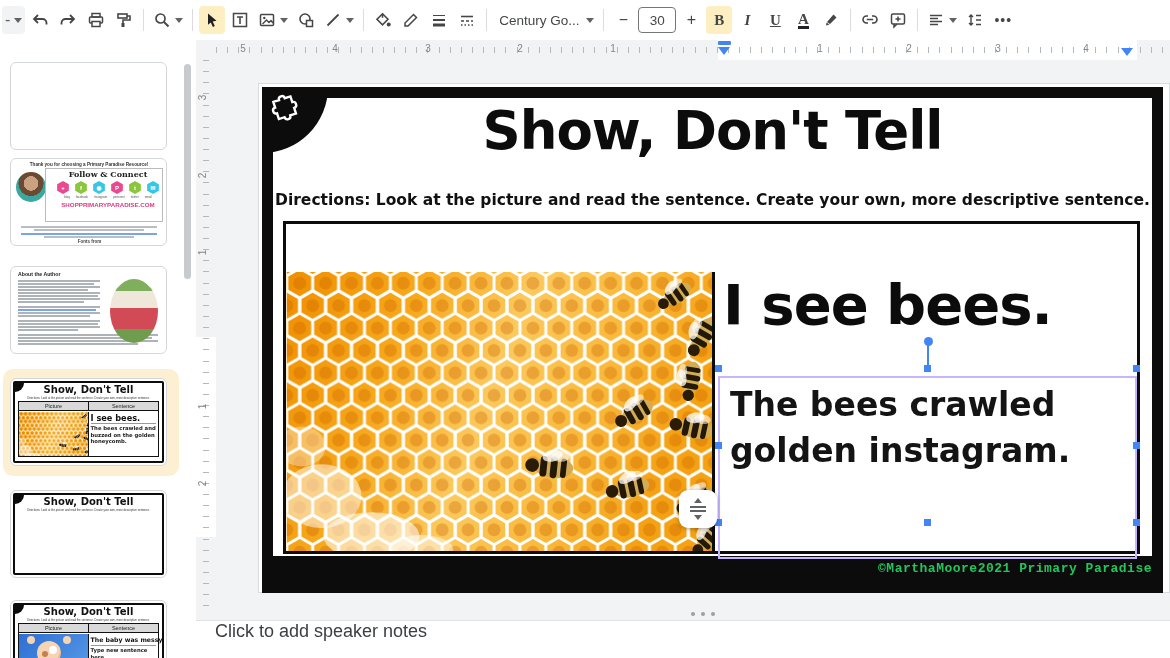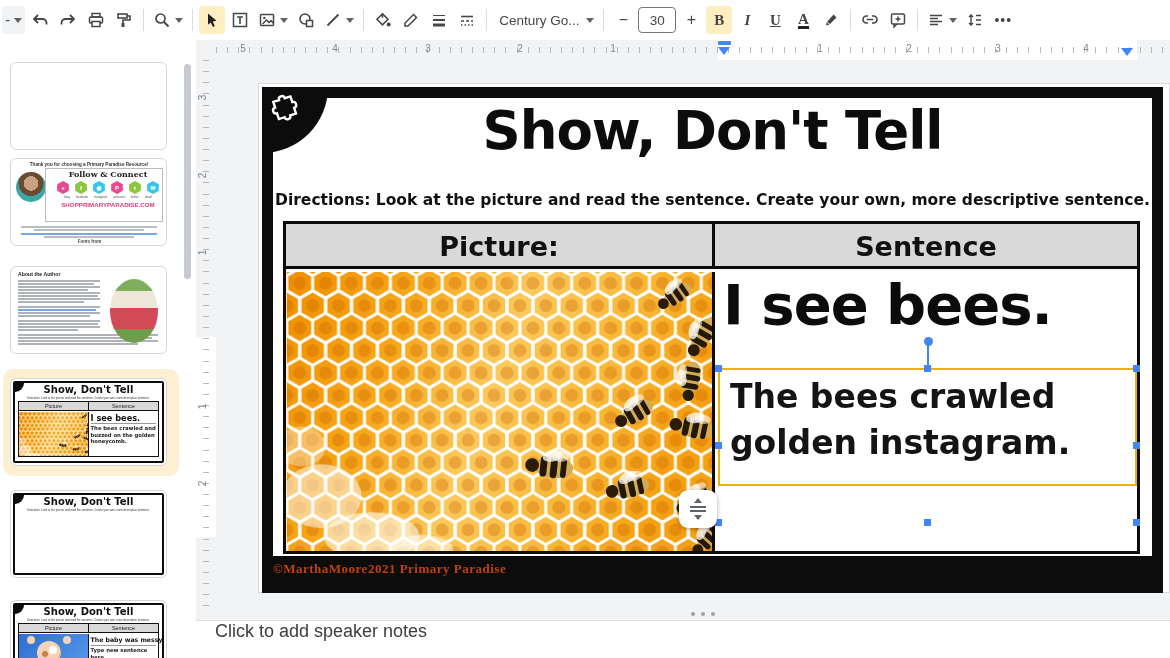--- a/index.html
+++ b/index.html
@@ -112,27 +112,27 @@
   #thead { display:flex; height:45px; background:#d9d9d9; border-bottom:3px solid #0c0c0c; }
   #thead .hc { text-align:center; font-size:27px; font-weight:bold; color:#111; line-height:45px;
     font-family:"DejaVu Sans",sans-serif; }
   #hc1 { width:429px; border-right:3px solid #0c0c0c; }
   #hc2 { flex:1; }
   #tbody { position:absolute; left:0; right:0; top:48px; bottom:0; display:flex; }
   #picCell { width:429px; border-right:3px solid #0c0c0c; overflow:hidden; }
   #sentCell { flex:1; position:relative; }
   #seeBees { position:absolute; left:8px; top:0px; font-size:56px; font-weight:800; color:#0c0c0c;
     letter-spacing:-1px; font-family:"DejaVu Sans",sans-serif; white-space:nowrap; }
-  #slideFooter { position:absolute; left:0; right:0; bottom:0; height:26px; background:#0c0c0c; color:#c2410c;
-    text-align:left; font-size:13px; font-weight:bold; line-height:25px;
-    font-family:Liberation Serif, serif; letter-spacing:0.5px; }
-
-  
-  #selBox { position:absolute; left:718px; top:368px; width:419px; height:118px;
-    border:2px solid #eab308; z-index:12; }
+  #slideFooter { position:absolute; left:0; right:0; bottom:0; height:26px; background:#0c0c0c; color:#22c55e;
+    text-align:right; font-size:13px; font-weight:bold; line-height:25px;
+    font-family:Liberation Mono, monospace; letter-spacing:0.5px; }
+
+  
+  #selBox { position:absolute; left:718px; top:376px; width:419px; height:183px;
+    border:2px solid #c4b5fd; z-index:12; }
   .handle { position:absolute; width:7px; height:7px; background:#4285f4; z-index:13; }
   #rotStem { position:absolute; left:927px; top:344px; width:2px; height:24px; background:#4285f4; z-index:13; }
   #rotDot { position:absolute; left:924px; top:337px; width:9px; height:9px; border-radius:50%; background:#4285f4; z-index:13; }
   #selText { position:absolute; left:10px; top:4px; font-size:33px; font-weight:bold; color:#141414;
     line-height:46px; font-family:"DejaVu Sans",sans-serif; white-space:nowrap; }
   .cursorBar { display:inline-block; width:2px; height:30px; background:#111; vertical-align:-4px; margin:0 1px; }
   #dragWidget { position:absolute; left:679px; top:490px; width:38px; height:38px; background:#fff; border-radius:9px;
     box-shadow:0 1px 4px rgba(0,0,0,.35); z-index:14; display:flex; align-items:center; justify-content:center; }
 
   
@@ -335,24 +335,20 @@
     <svg width="44" height="44" viewBox="0 0 44 44" style="position:absolute;left:2px;top:2px;">
       <g transform="rotate(-18 20 20)">
         <path d="M12 10 h6 c0,-4 6,-4 6,0 h6 v6 c4,0 4,6 0,6 v6 h-6 c0,4 -6,4 -6,0 h-6 v-6 c-4,0 -4,-6 0,-6 z" fill="none" stroke="#ffffff" stroke-width="2.4"></path>
       </g>
     </svg>
   </div>
   <div id="slideTitle">Show, Don't Tell</div>
   <div id="slideDirections">Directions: Look at the picture and read the sentence. Create your own, more descriptive sentence.</div>
 
   <div id="bigTable">
-    <div id="thead">
-      <div id="hc1" class="hc">Picture:</div>
-      <div id="hc2" class="hc">Sentence</div>
-    </div>
     <div id="tbody">
       <div id="picCell">
         <svg width="429" height="282" viewBox="0 0 429 283">
           <defs>
             <linearGradient id="honeyBg" x1="0" y1="0" x2="1" y2="0.25">
               <stop offset="0" stop-color="#ef8f00"></stop>
                 <stop offset="0.3" stop-color="#f7a81b"></stop>
               <stop offset="0.55" stop-color="#fcc95c"></stop>
                 <stop offset="0.8" stop-color="#f9b838"></stop>
               <stop offset="1" stop-color="#f4a112"></stop>

